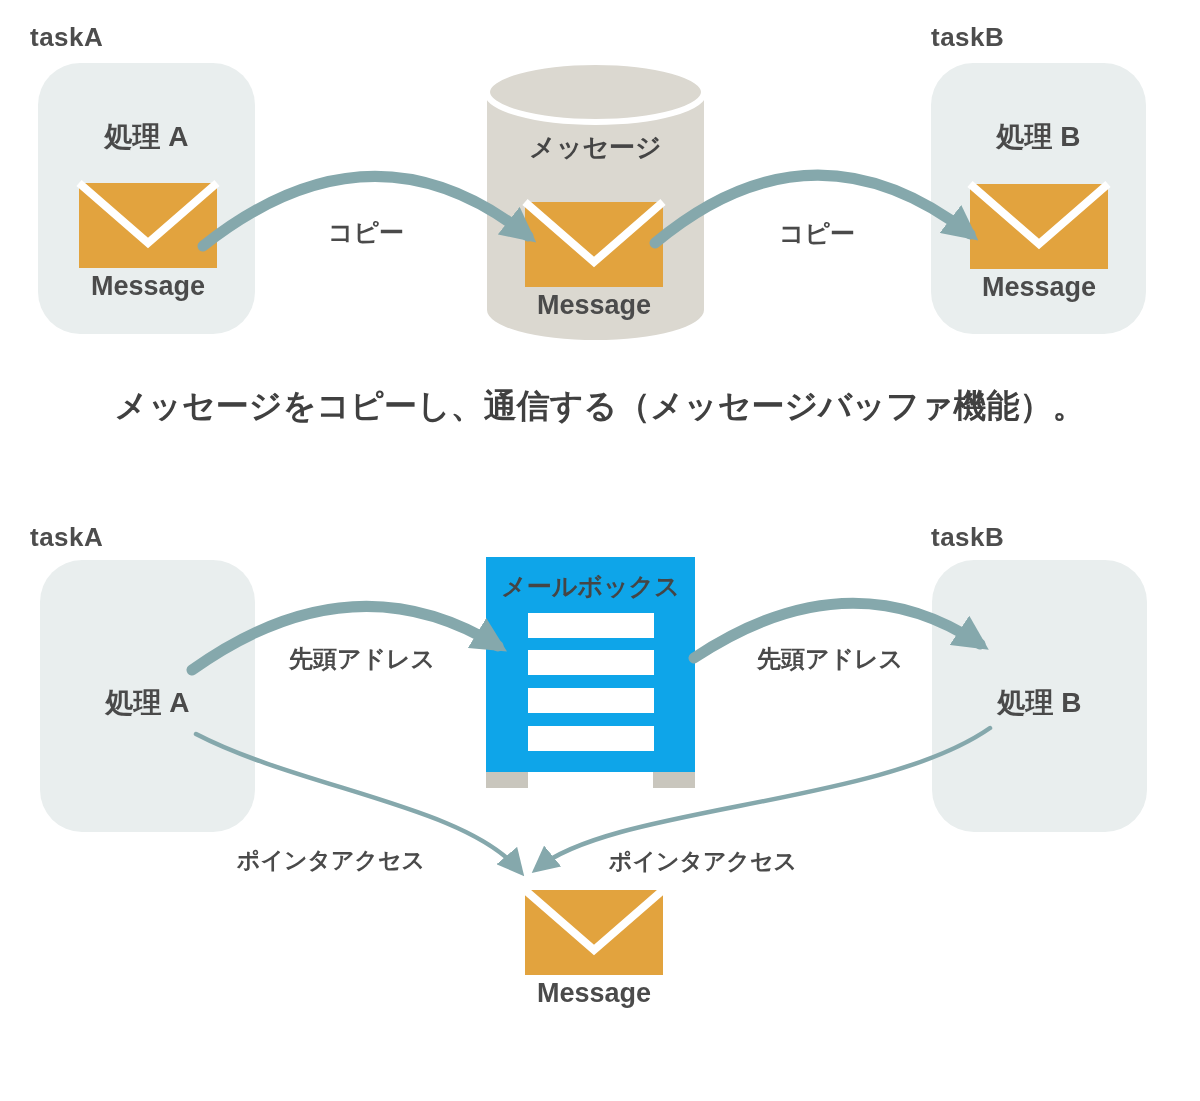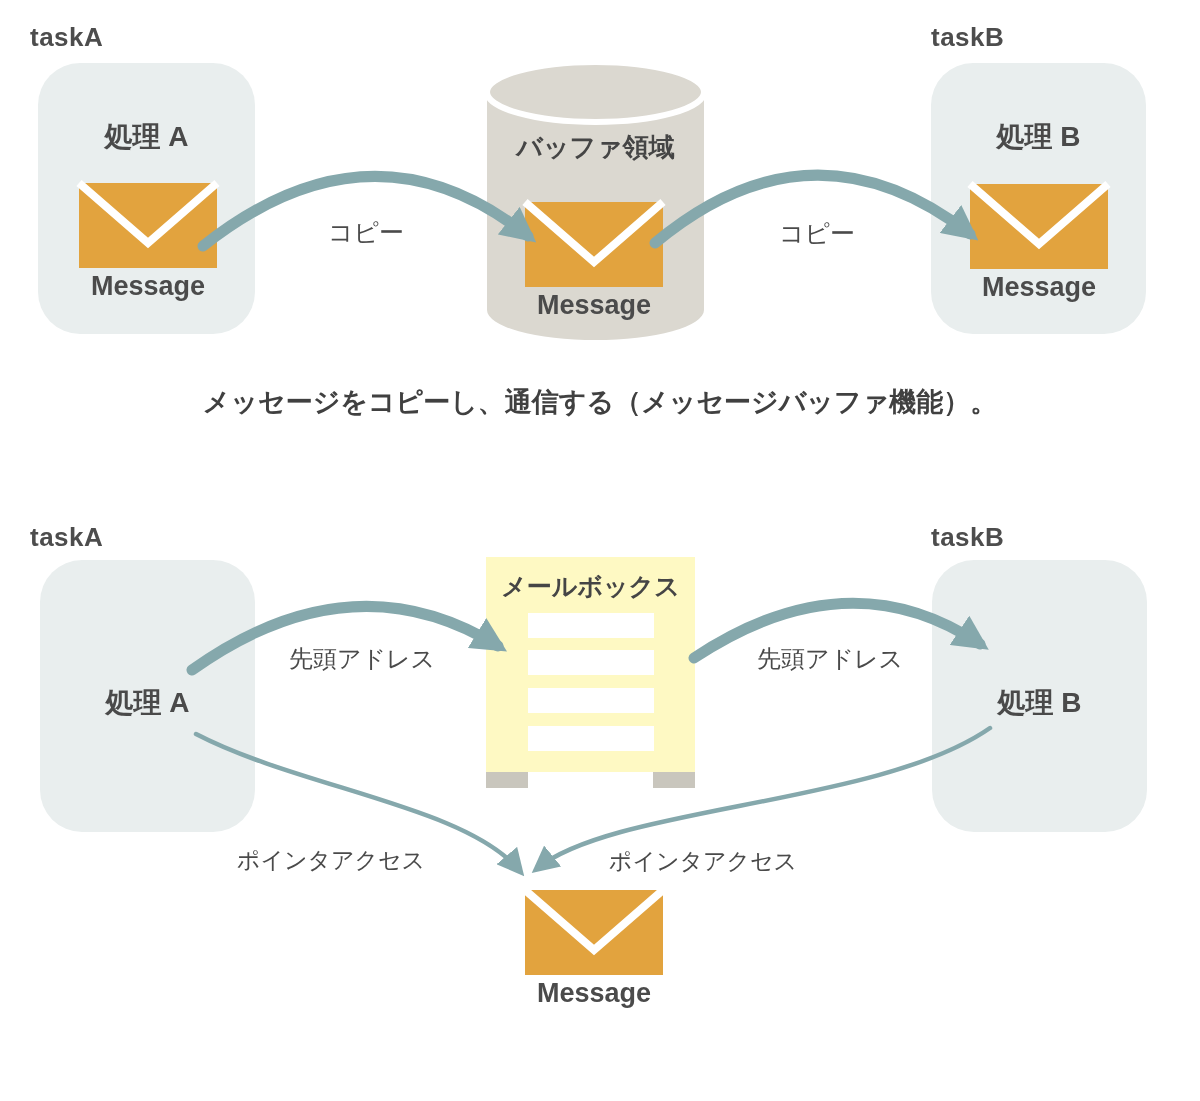--- a/index.html
+++ b/index.html
@@ -32,33 +32,33 @@
     width:138px; text-align:center; margin-top:3px;
     font-size:27px; font-weight:700; color:#4b4b4b;
   }
   .cyl-svg { z-index:1; }
   .cyl-svg .cyl-fill { fill:#dbd8d0; }
   .cyl-svg ellipse { stroke:#ffffff; stroke-width:6; }
   .cyl-title {
     width:217px; text-align:center; z-index:3;
     font-size:26px; font-weight:700; color:#454545; line-height:1.1;
   }
-  .mailbox { background:#fef9c3; z-index:1; }
+  .mailbox { background:#0ea5e9; z-index:1; }
   .mailbox-title {
     width:100%; text-align:center; padding-top:13px;
     font-size:25px; font-weight:700; color:#454545;
   }
   .slot { position:absolute; left:42px; width:126px; height:25px; background:#ffffff; }
   .leg  { position:absolute; width:42px; height:16px; top:215px; background:#c9c6bd; }
   .flow-label {
-    text-align:center; z-index:5; font-weight:400; color:#4a4a4a;
+    text-align:center; z-index:5; font-weight:700; color:#4a4a4a;
   }
   .caption {
     left:0; width:1200px; text-align:center; z-index:3;
-    font-size:27px; font-weight:700; color:#404040;
+    font-size:33px; font-weight:700; color:#404040;
   }
 </style>
 </head>
 <body>
 
 <div class="canvas">
 
   <div class="abs task-label" style="left:30px; top:22px;">taskA</div>
 
   <div class="abs task-box" style="left:38px; top:63px; width:217px; height:271px;"></div>
@@ -70,21 +70,21 @@
       <polyline points="0,0 69,60 138,0"></polyline>
     </svg>
     <div class="msg-label">Message</div>
   </div>
 
   <svg class="abs cyl-svg" style="left:487px; top:62px;" width="217" height="280" viewBox="0 0 217 280">
     <path class="cyl-fill" d="M0,30 L0,248 A108.5,30 0 0,0 217,248 L217,30 A108.5,30 0 0,1 0,30 Z" fill="#dbd8d0"></path>
     <ellipse cx="108.5" cy="30" rx="108.5" ry="30" class="cyl-fill" fill="#dbd8d0"></ellipse>
   </svg>
   <div class="abs cyl-title" style="left:487px; top:133px;">
-    <div>バッファ領域</div>
+    <div>メッセージ</div>
   </div>
 
   <div class="abs env-group" style="left:525px; top:202px;">
     <svg class="env-svg" width="138" height="85" viewBox="0 0 138 85">
       <rect width="138" height="85" fill="#e2a33e"></rect>
       <polyline points="0,0 69,60 138,0"></polyline>
     </svg>
     <div class="msg-label">Message</div>
   </div>
 

